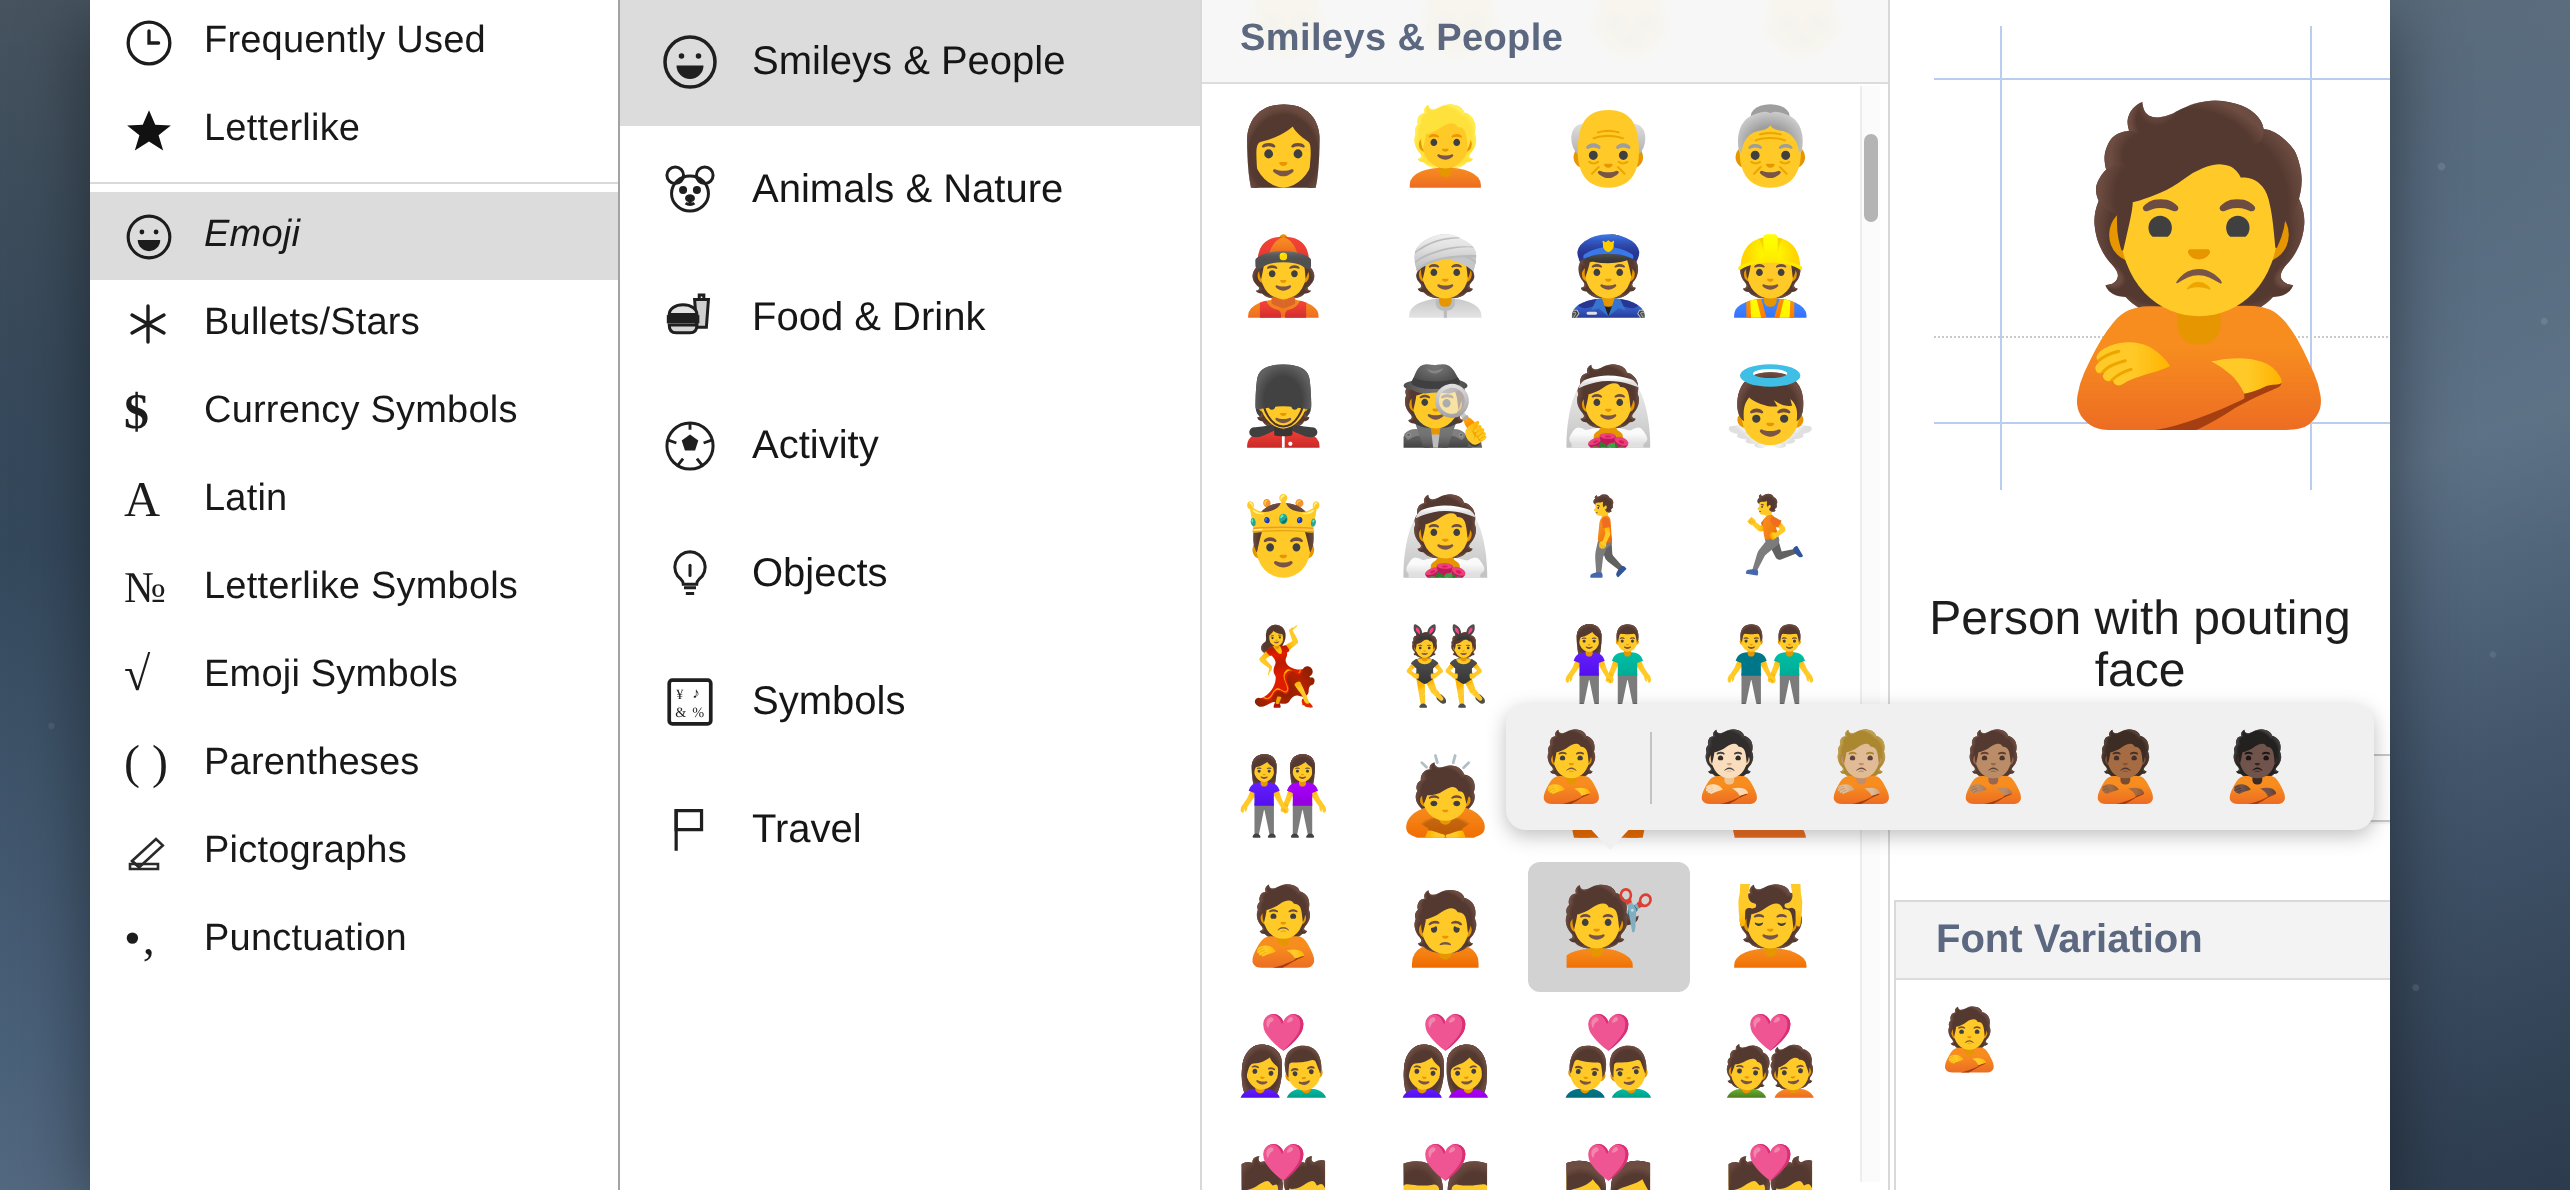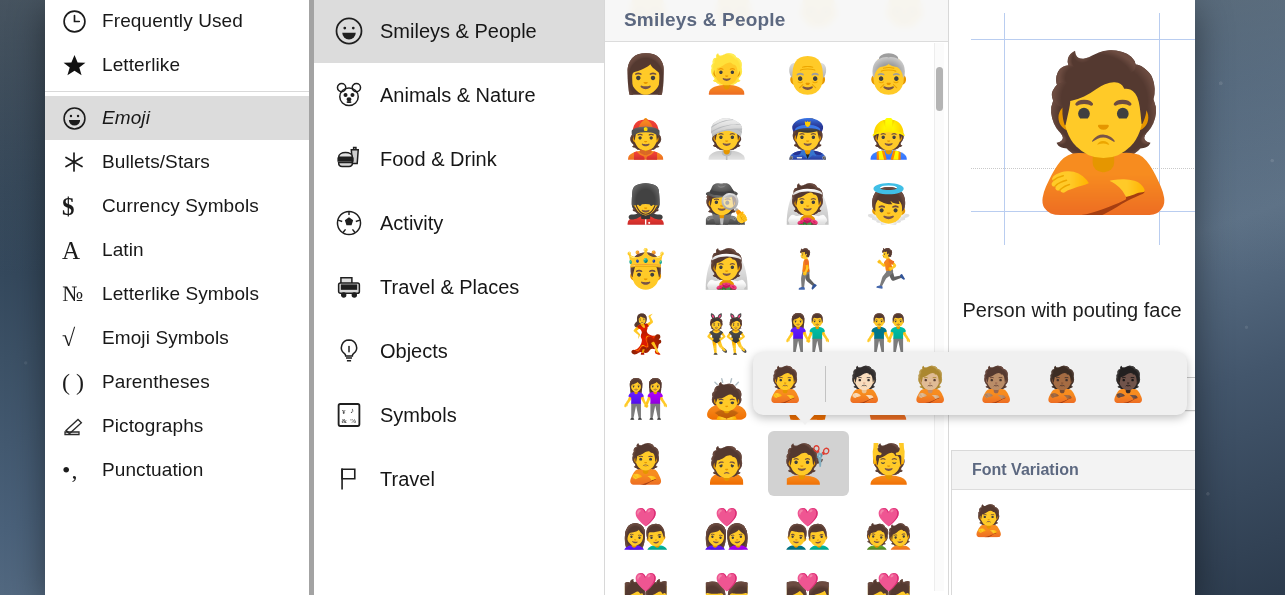--- a/index.html
+++ b/index.html
@@ -38,21 +38,21 @@
     position:absolute;left:45px;top:-1px;width:1150px;height:597px;
     background:#ffffff;
     box-shadow:0 10px 34px rgba(0,0,0,.45);
     display:flex;
     overflow:hidden;
   }
 
   
   #sidebar{
     width:264px;flex:0 0 264px;background:#ffffff;
-    border-right:5px solid #a3a3a3;
+    border-right:1px solid #a3a3a3;
     padding-top:0px;
     position:relative;
   }
   .side-row{
     display:flex;align-items:center;height:44px;padding-left:17px;cursor:default;
   }
   .side-row.sel{background:#dcdcdc;font-style:italic;}
   .side-ico{
     width:40px;flex:0 0 40px;text-align:left;
     font-size:22px;line-height:1;color:#1c1c1c;
@@ -131,36 +131,36 @@
   .gl.dash{
     background:none;
     border-top:1px dotted #c9c9c9;height:0;
   }
   #big-emoji{
     position:absolute;left:0;right:0;top:44px;text-align:center;
     font-size:150px;line-height:150px;
   }
   #glyph-name{
     position:absolute;left:10px;right:10px;top:298px;text-align:center;
-    font-size:20px;color:#1d1d1d;line-height:26px;
+    font-size:24px;color:#1d1d1d;line-height:26px;
   }
   #add-btn{
     position:absolute;left:196px;top:378px;width:70px;height:32px;
     border:1px solid #c6c6c6;border-radius:8px;background:#fdfdfd;
     box-shadow:0 1px 1px rgba(0,0,0,.06);
   }
   #font-var{
     position:absolute;left:2px;top:451px;width:281px;bottom:0;
     border:1px solid #d9d9d9;border-bottom:none;background:#fff;
   }
   #font-var-head{
     height:38px;background:#f3f3f3;border-bottom:1px solid #dcdcdc;
     display:flex;align-items:center;padding-left:20px;
   }
-  #font-var-head span{font-size:16px;font-weight:bold;color:#5c6880;}
+  #font-var-head span{font-size:20px;font-weight:bold;color:#5c6880;}
   #font-var-body{padding:16px 0 0 18px;}
   #font-var-body .fv{font-size:30px;line-height:1;}
 
   
   #popover{
     position:absolute;left:753px;top:352px;width:434px;height:63px;
     background:#f0f0f0;border-radius:10px;
     box-shadow:0 3px 10px rgba(0,0,0,.25);
     display:flex;align-items:center;z-index:40;
   }
@@ -315,32 +315,20 @@
       <span class="cat-ico">
         <svg width="30" height="30" viewBox="0 0 26 26">
           <circle cx="13" cy="13" r="10" fill="#fff" stroke="#1f1f1f" stroke-width="1.3"></circle>
           <polygon points="13,8 16.6,10.6 15.2,14.9 10.8,14.9 9.4,10.6" fill="#1f1f1f"></polygon>
           <path d="M13 3v3M3.6 10.5l3.5 1.2M22.4 10.5l-3.5 1.2M7.6 21.5l2.4-3M18.4 21.5l-2.4-3" stroke="#1f1f1f" stroke-width="1.25"></path>
         </svg>
       </span>
       <span class="cat-lbl">Activity</span>
     </div>
 
-    <div class="cat-row">
-      <span class="cat-ico">
-        <svg width="30" height="30" viewBox="0 0 26 26" fill="none" stroke="#1f1f1f" stroke-width="1.3">
-          <path d="M6 9.5V5h9.5v4.5" fill="#e0e0e0"></path>
-          <rect x="4" y="9.5" width="18" height="9" rx="1.6" fill="#d8d8d8"></rect>
-          <rect x="6.6" y="11.4" width="12.8" height="3.4" fill="#1f1f1f"></rect>
-          <circle cx="8.4" cy="20" r="1.7" fill="#1f1f1f"></circle>
-            <circle cx="17.6" cy="20" r="1.7" fill="#1f1f1f"></circle>
-        </svg>
-      </span>
-      <span class="cat-lbl">Travel &amp; Places</span>
-    </div>
 
     <div class="cat-row">
       <span class="cat-ico">
         <svg width="30" height="30" viewBox="0 0 26 26" fill="none" stroke="#1f1f1f" stroke-width="1.3">
           <path d="M13 3.4a6.6 6.6 0 0 1 3.9 11.9c-.7.6-1 1.2-1 2.1h-5.8c0-.9-.3-1.5-1-2.1A6.6 6.6 0 0 1 13 3.4z"></path>
           <path d="M10.4 19h5.2M11.2 21.4h3.6"></path>
           <path d="M13 9.2v4.4" stroke-linecap="round"></path>
         </svg>
       </span>
       <span class="cat-lbl">Objects</span>

